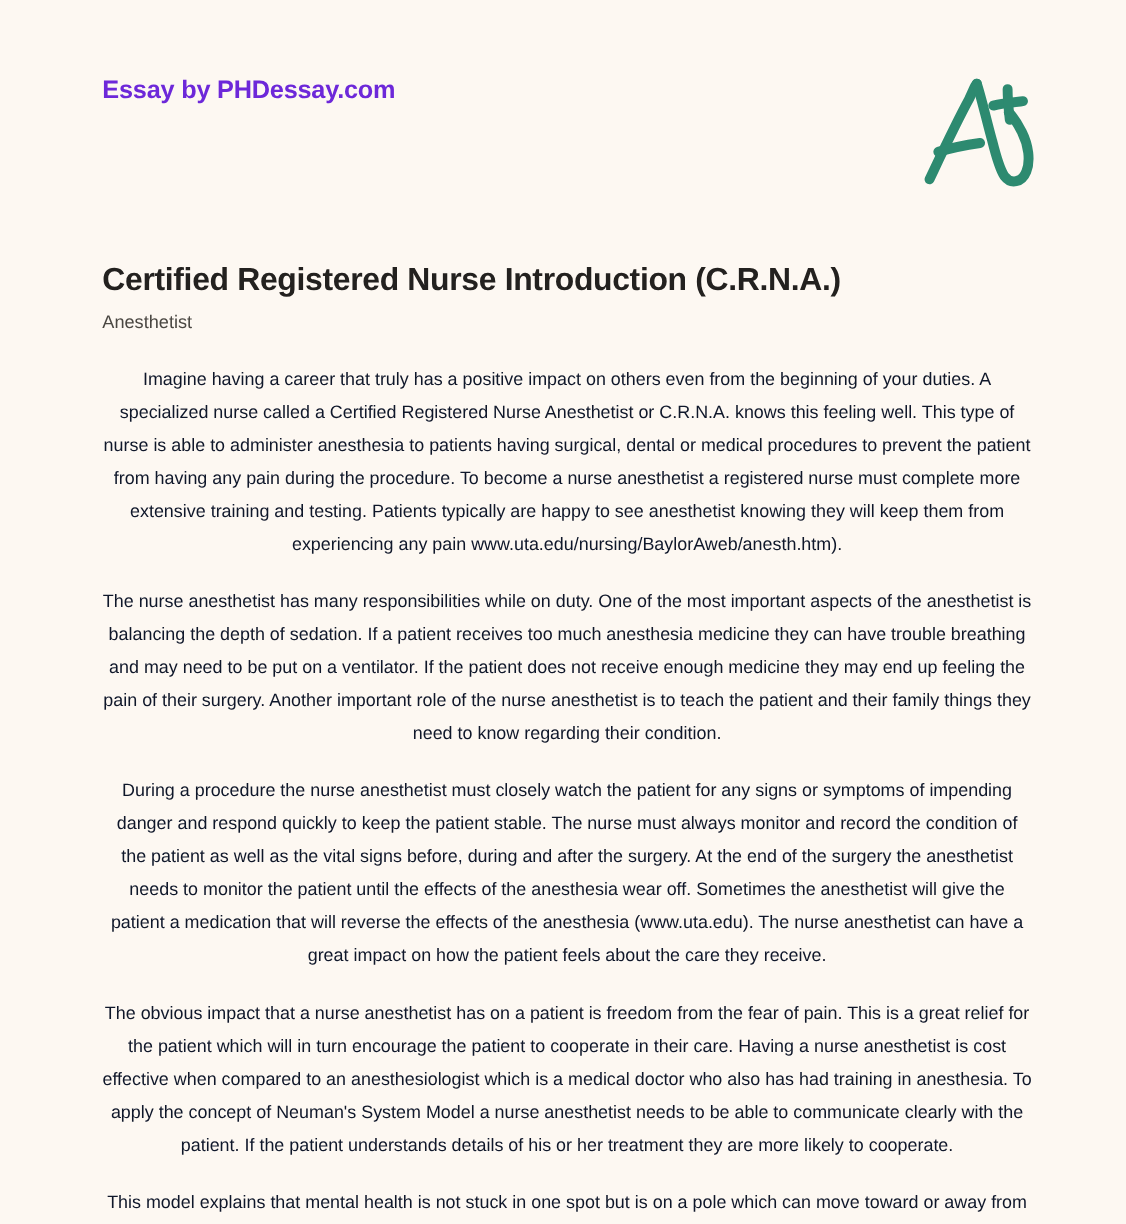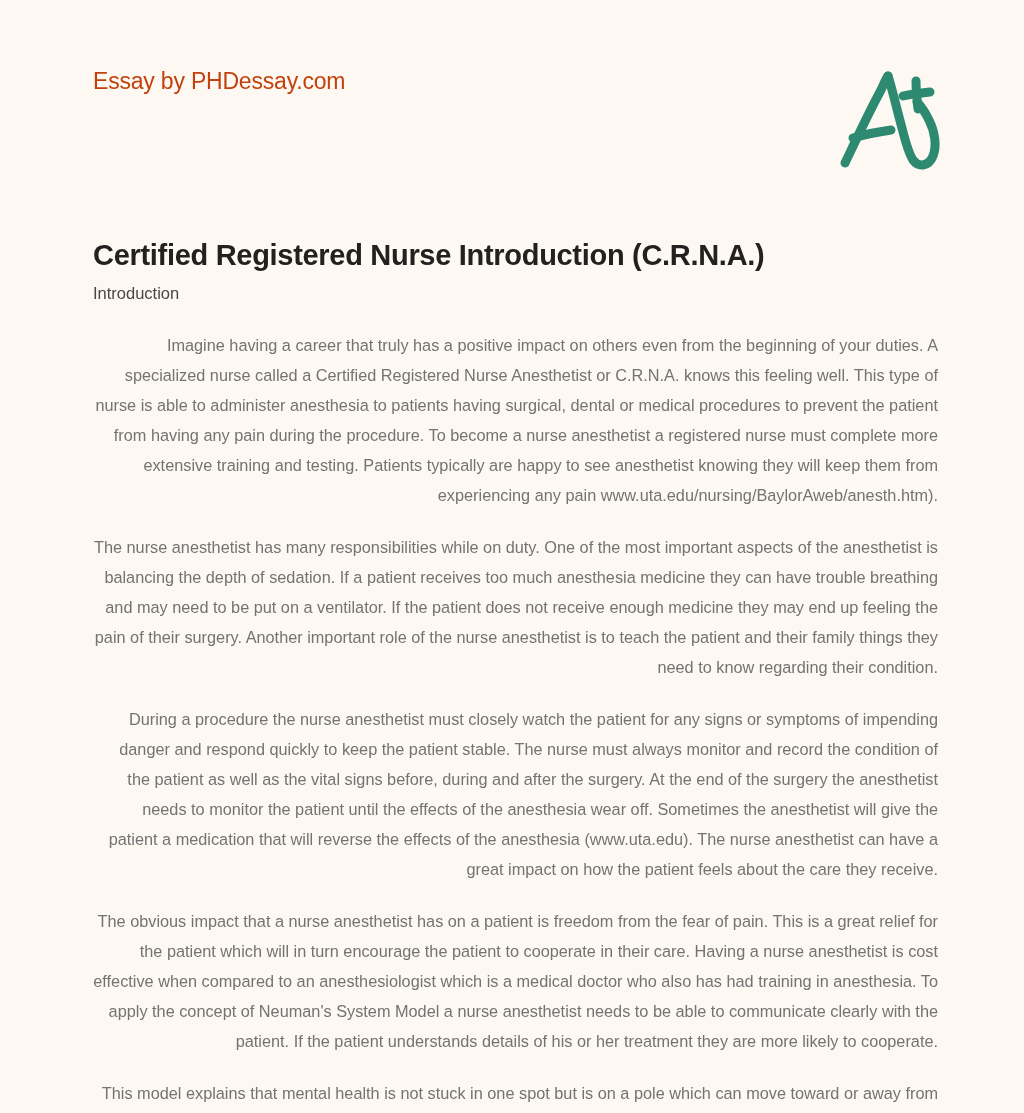--- a/index.html
+++ b/index.html
@@ -24,22 +24,22 @@
   
   .header {
     position: absolute;
     left: 93px;
     top: 68px;
     right: 75px;
     height: 110px;
   }
   .brand-line {
     font-size: 23px;
-    font-weight: normal;
-    color: #c2410c;
+    font-weight: bold;
+    color: #6d28d9;
     letter-spacing: -0.2px;
     line-height: 1.2;
     white-space: nowrap;
   }
   .source-line {
     margin-top: 17px;
     font-size: 15.5px;
     color: #8c8780;
     line-height: 1.3;
     white-space: nowrap;
@@ -89,23 +89,23 @@
   .section-heading {
     font-size: 16.5px;
     font-weight: normal;
     color: #4a4742;
     margin: 0 0 26px 0;
     line-height: 1.35;
   }
   .para {
     font-size: 16.3px;
     line-height: 30px;
-    color: #737373;
+    color: #0f172a;
     margin: 0 0 22px 0;
-    text-align: right;
+    text-align: center;
   }
   .para:last-child {
     margin-bottom: 0;
   }
 </style>
 </head>
 <body>
 
 <div class="page">
 
@@ -128,21 +128,21 @@
         <path d="M74 34 C 82 32, 92 31, 101 30" stroke-width="9"></path>
 
         <path d="M87 19 C 87 27, 88 38, 89 47" stroke-width="9"></path>
       </g>
     </svg>
   </div>
 
   <h1 class="doc-title">Certified Registered Nurse Introduction (C.R.N.A.)</h1>
 
   <div class="doc-body">
-    <div class="section-heading">Introduction</div>
+    <div class="section-heading">Anesthetist</div>
     <p class="para">Imagine having a career that truly has a positive impact on others even from the beginning of your duties. A specialized nurse called a Certified Registered Nurse Anesthetist or C.R.N.A. knows this feeling well. This type of nurse is able to administer anesthesia to patients having surgical, dental or medical procedures to prevent the patient from having any pain during the procedure. To become a nurse anesthetist a registered nurse must complete more extensive training and testing. Patients typically are happy to see anesthetist knowing they will keep them from experiencing any pain www.uta.edu/nursing/BaylorAweb/anesth.htm).</p>
     <p class="para">The nurse anesthetist has many responsibilities while on duty. One of the most important aspects of the anesthetist is balancing the depth of sedation. If a patient receives too much anesthesia medicine they can have trouble breathing and may need to be put on a ventilator. If the patient does not receive enough medicine they may end up feeling the pain of their surgery. Another important role of the nurse anesthetist is to teach the patient and their family things they need to know regarding their condition.</p>
     <p class="para">During a procedure the nurse anesthetist must closely watch the patient for any signs or symptoms of impending danger and respond quickly to keep the patient stable. The nurse must always monitor and record the condition of the patient as well as the vital signs before, during and after the surgery. At the end of the surgery the anesthetist needs to monitor the patient until the effects of the anesthesia wear off. Sometimes the anesthetist will give the patient a medication that will reverse the effects of the anesthesia (www.uta.edu). The nurse anesthetist can have a great impact on how the patient feels about the care they receive.</p>
     <p class="para">The obvious impact that a nurse anesthetist has on a patient is freedom from the fear of pain. This is a great relief for the patient which will in turn encourage the patient to cooperate in their care. Having a nurse anesthetist is cost effective when compared to an anesthesiologist which is a medical doctor who also has had training in anesthesia. To apply the concept of Neuman's System Model a nurse anesthetist needs to be able to communicate clearly with the patient. If the patient understands details of his or her treatment they are more likely to cooperate.</p>
     <p class="para">This model explains that mental health is not stuck in one spot but is on a pole which can move toward or away from wellness. To keep stress as low as possible, three levels of prevention are used. Primary prevention is used before symptoms happen. Secondary prevention is when symptoms are present. This helps build a defense by bringing the surface resources that usually were not required.</p>
 
   </div>
 
 </div>
 

